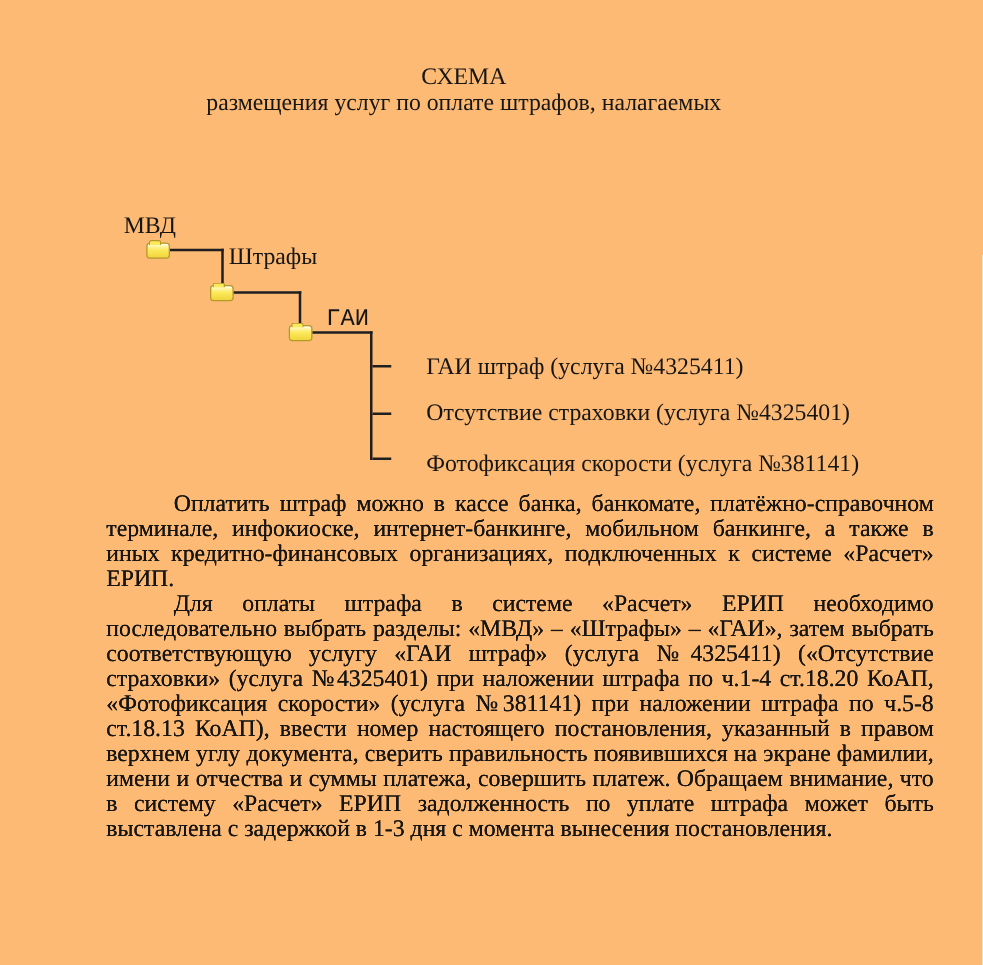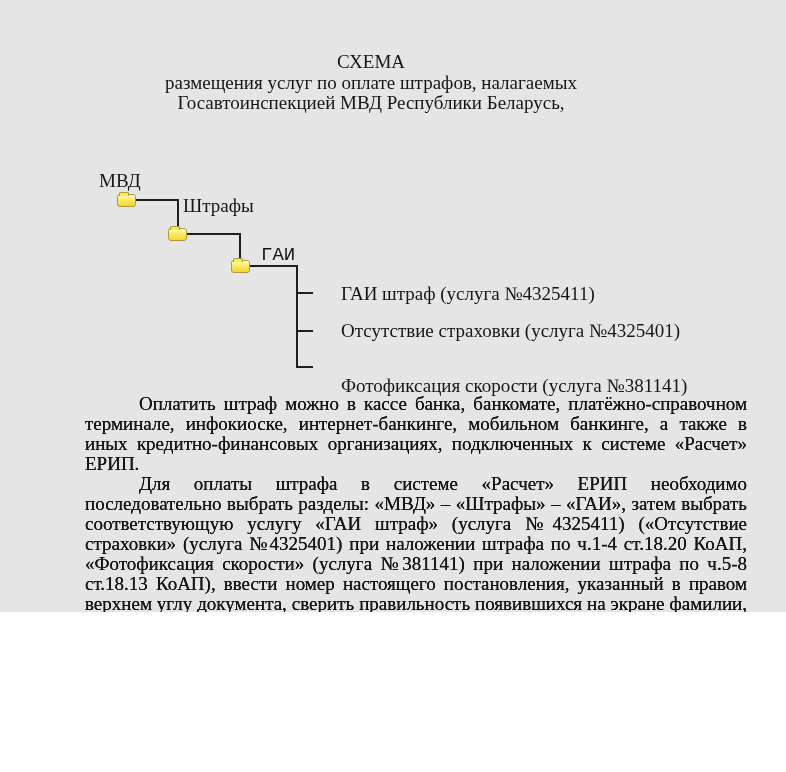--- a/index.html
+++ b/index.html
@@ -4,22 +4,22 @@
 <style>
   :root{
     --line-color:#1f1f1f;
     --folder-fill:#fce95c;
     --folder-border:#b49a28;
   }
   *{margin:0;padding:0;box-sizing:border-box;}
   html,body{background:#ffffff;}
   .page{
     position:relative;
-    width:786px;height:612px;
-    background:#e5e5e5;
+    width:786px;height:772px;
+    background:#fdba74;
     font-family:"Liberation Serif","DejaVu Serif",serif;
     color:#161616;
     overflow:hidden;
   }
   
   .title{
     position:absolute;top:52px;left:0;width:742px;
     text-align:center;
     font-size:19px;line-height:20.5px;
   }
@@ -67,21 +67,20 @@
   }
 </style>
 </head>
 <body>
 
 <div class="page">
 
   <div class="title">
     <div>СХЕМА</div>
     <div>размещения услуг по оплате штрафов, налагаемых</div>
-    <div>Госавтоинспекцией МВД Республики Беларусь,</div>
   </div>
 
   <div>
 
     <div class="node-label" style="left:99px;top:171px;">МВД</div>
     <div class="folder" style="left:117px;top:194px;"></div>
     <div class="tline" style="left:136px;top:199px;width:43px;height:2px;"></div>
     <div class="tline" style="left:177px;top:199px;width:2px;height:30px;"></div>
 
     <div class="node-label" style="left:183px;top:196px;">Штрафы</div>
@@ -94,21 +93,21 @@
     <div class="tline" style="left:250px;top:265px;width:48px;height:2px;"></div>
     <div class="tline" style="left:296px;top:265px;width:2px;height:103px;"></div>
 
     <div class="tline" style="left:298px;top:292px;width:15px;height:2px;"></div>
     <div class="leaf-label" style="left:317px;top:284px;">ГАИ штраф (услуга №4325411)</div>
 
     <div class="tline" style="left:298px;top:330px;width:15px;height:2px;"></div>
     <div class="leaf-label" style="left:317px;top:321px;">Отсутствие страховки (услуга №4325401)</div>
 
     <div class="tline" style="left:298px;top:366px;width:15px;height:2px;"></div>
-    <div class="leaf-label" style="left:317px;top:376px;">Фотофиксация скорости (услуга №381141)</div>
+    <div class="leaf-label" style="left:317px;top:362px;">Фотофиксация скорости (услуга №381141)</div>
   </div>
 
   <div class="bodytext">
     <p>Оплатить штраф можно в кассе банка, банкомате, платёжно-справочном терминале, инфокиоске, интернет-банкинге, мобильном банкинге, а также в иных кредитно-финансовых организациях, подключенных к системе «Расчет» ЕРИП.</p>
     <p>Для оплаты штрафа в системе «Расчет» ЕРИП необходимо последовательно выбрать разделы: «МВД» – «Штрафы» – «ГАИ», затем выбрать соответствующую услугу «ГАИ штраф» (услуга №4325411) («Отсутствие страховки» (услуга №4325401) при наложении штрафа по ч.1-4 ст.18.20 КоАП, «Фотофиксация скорости» (услуга №381141) при наложении штрафа по ч.5-8 ст.18.13 КоАП), ввести номер настоящего постановления, указанный в правом верхнем углу документа, сверить правильность появившихся на экране фамилии, имени и отчества и суммы платежа, совершить платеж. Обращаем внимание, что в систему «Расчет» ЕРИП задолженность по уплате штрафа может быть выставлена с задержкой в 1-3 дня с момента вынесения постановления.</p>
   </div>
 
 </div>
 
 </body></html>

